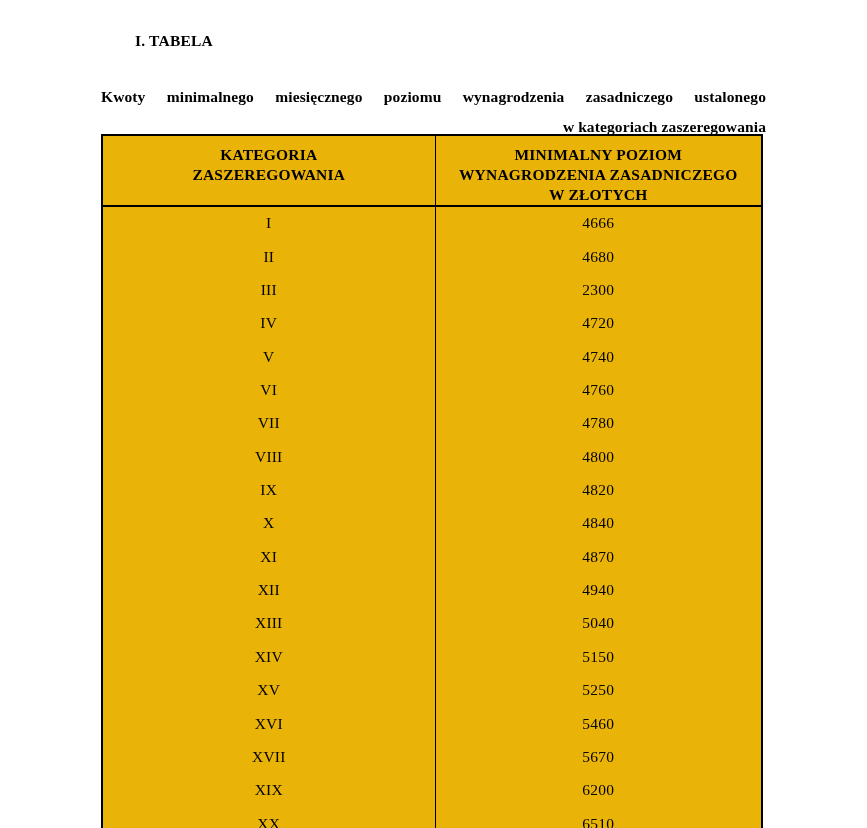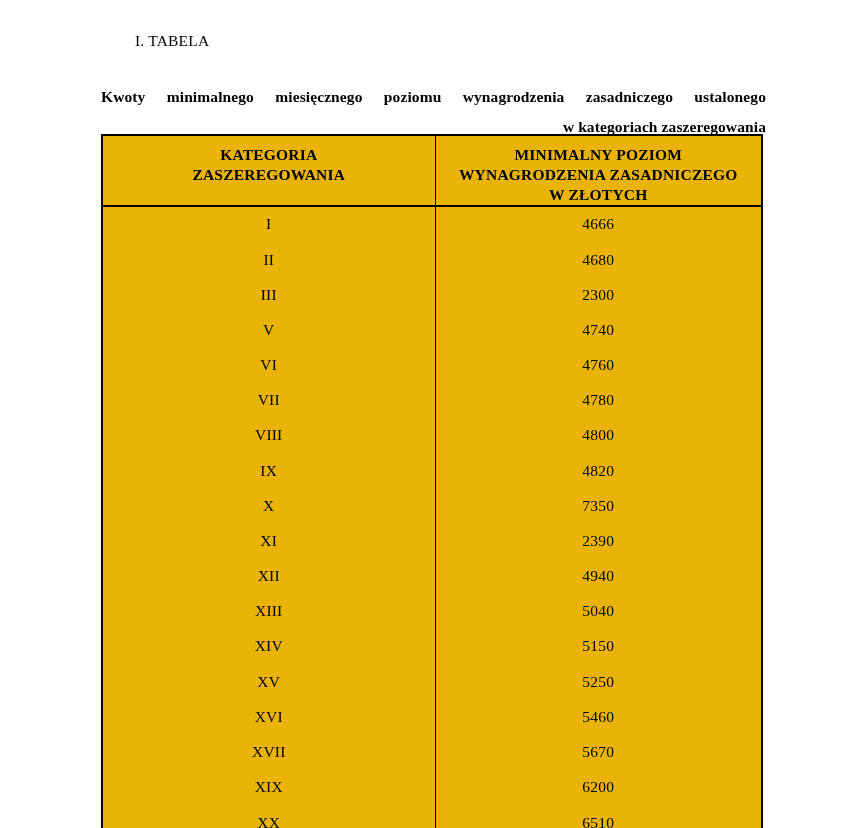--- a/index.html
+++ b/index.html
@@ -21,21 +21,21 @@
     height: 828px;
     background: #ffffff;
   }
 
   
   .doc-title {
     position: absolute;
     left: 135px;
     top: 32px;
     font-size: 15.5px;
-    font-weight: normal;
+    font-weight: bold;
     letter-spacing: 0.2px;
     white-space: nowrap;
     text-align: right;
   }
 
   
   .intro {
     position: absolute;
     left: 101px;
     top: 82px;
@@ -150,20 +150,24 @@
           </tr>
           <tr>
             <td>II</td>
             <td>4680</td>
           </tr>
           <tr>
             <td>III</td>
             <td>2300</td>
           </tr>
           <tr>
+            <td>IV</td>
+            <td>4720</td>
+          </tr>
+          <tr>
             <td>V</td>
             <td>4740</td>
           </tr>
           <tr>
             <td>VI</td>
             <td>4760</td>
           </tr>
           <tr>
             <td>VII</td>
             <td>4780</td>
@@ -171,25 +175,25 @@
           <tr>
             <td>VIII</td>
             <td>4800</td>
           </tr>
           <tr>
             <td>IX</td>
             <td>4820</td>
           </tr>
           <tr>
             <td>X</td>
-            <td>7350</td>
+            <td>4840</td>
           </tr>
           <tr>
             <td>XI</td>
-            <td>2390</td>
+            <td>4870</td>
           </tr>
           <tr>
             <td>XII</td>
             <td>4940</td>
           </tr>
           <tr>
             <td>XIII</td>
             <td>5040</td>
           </tr>
           <tr>

